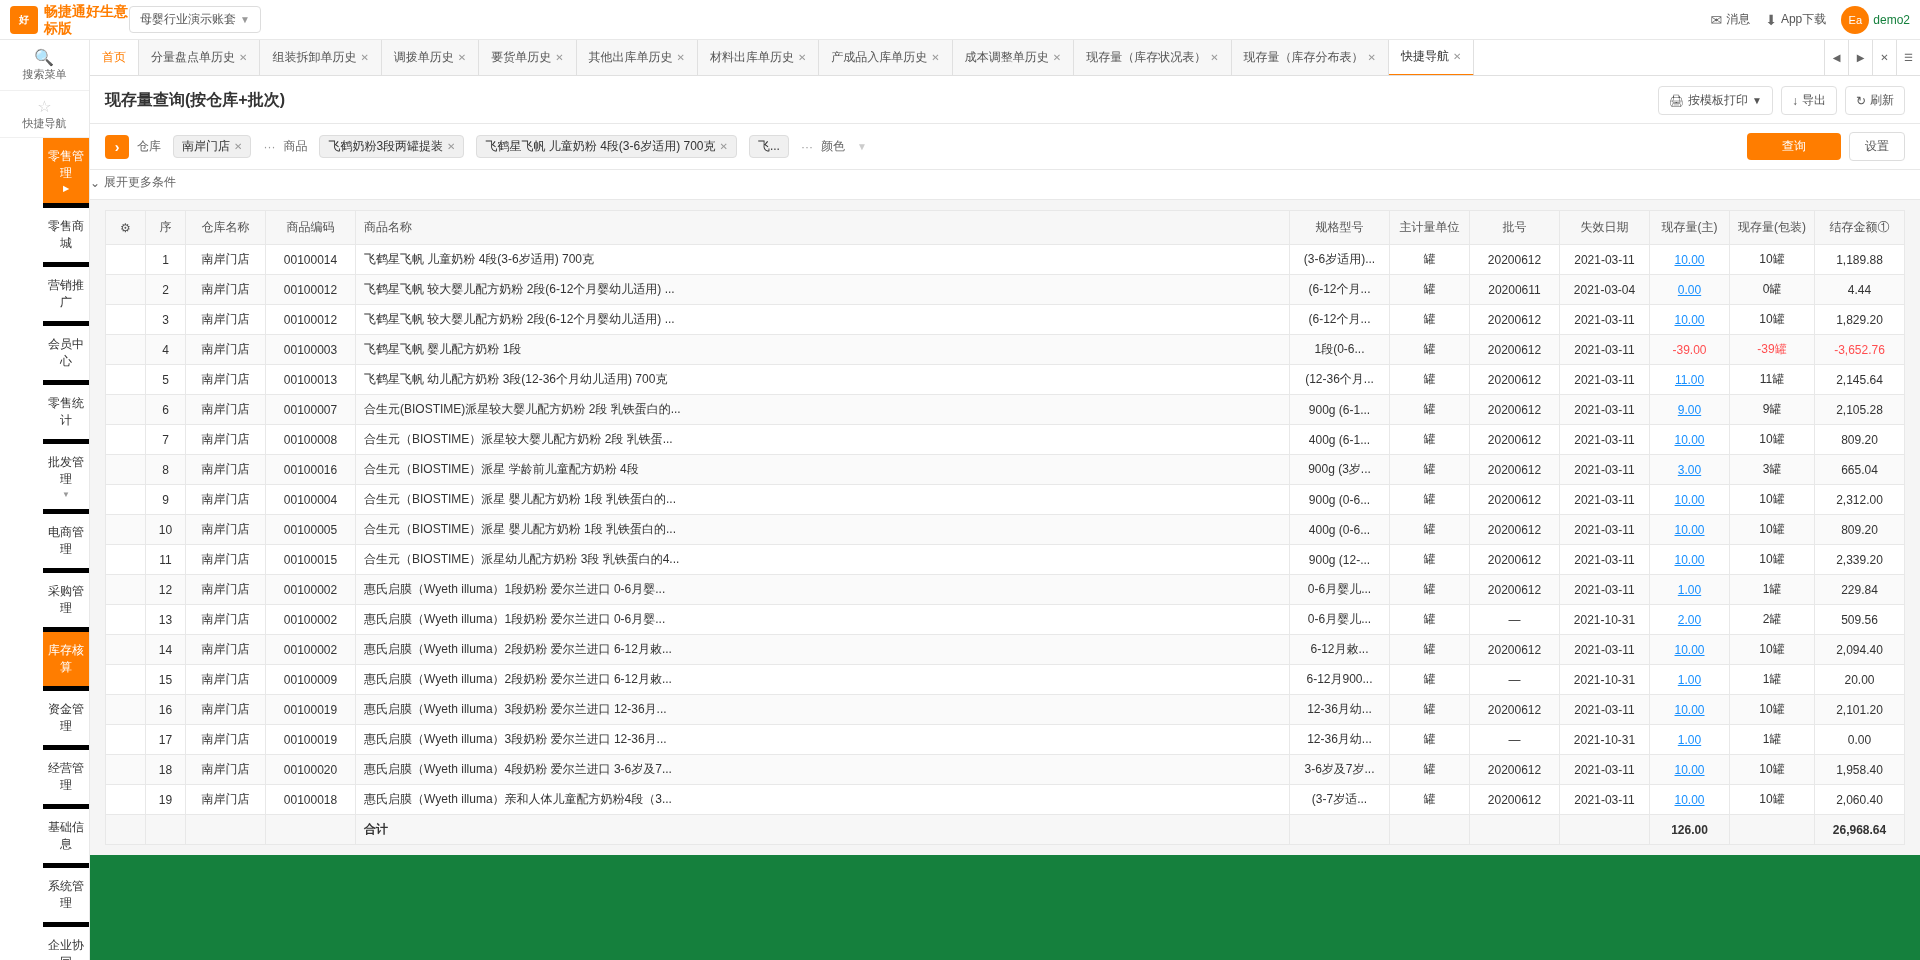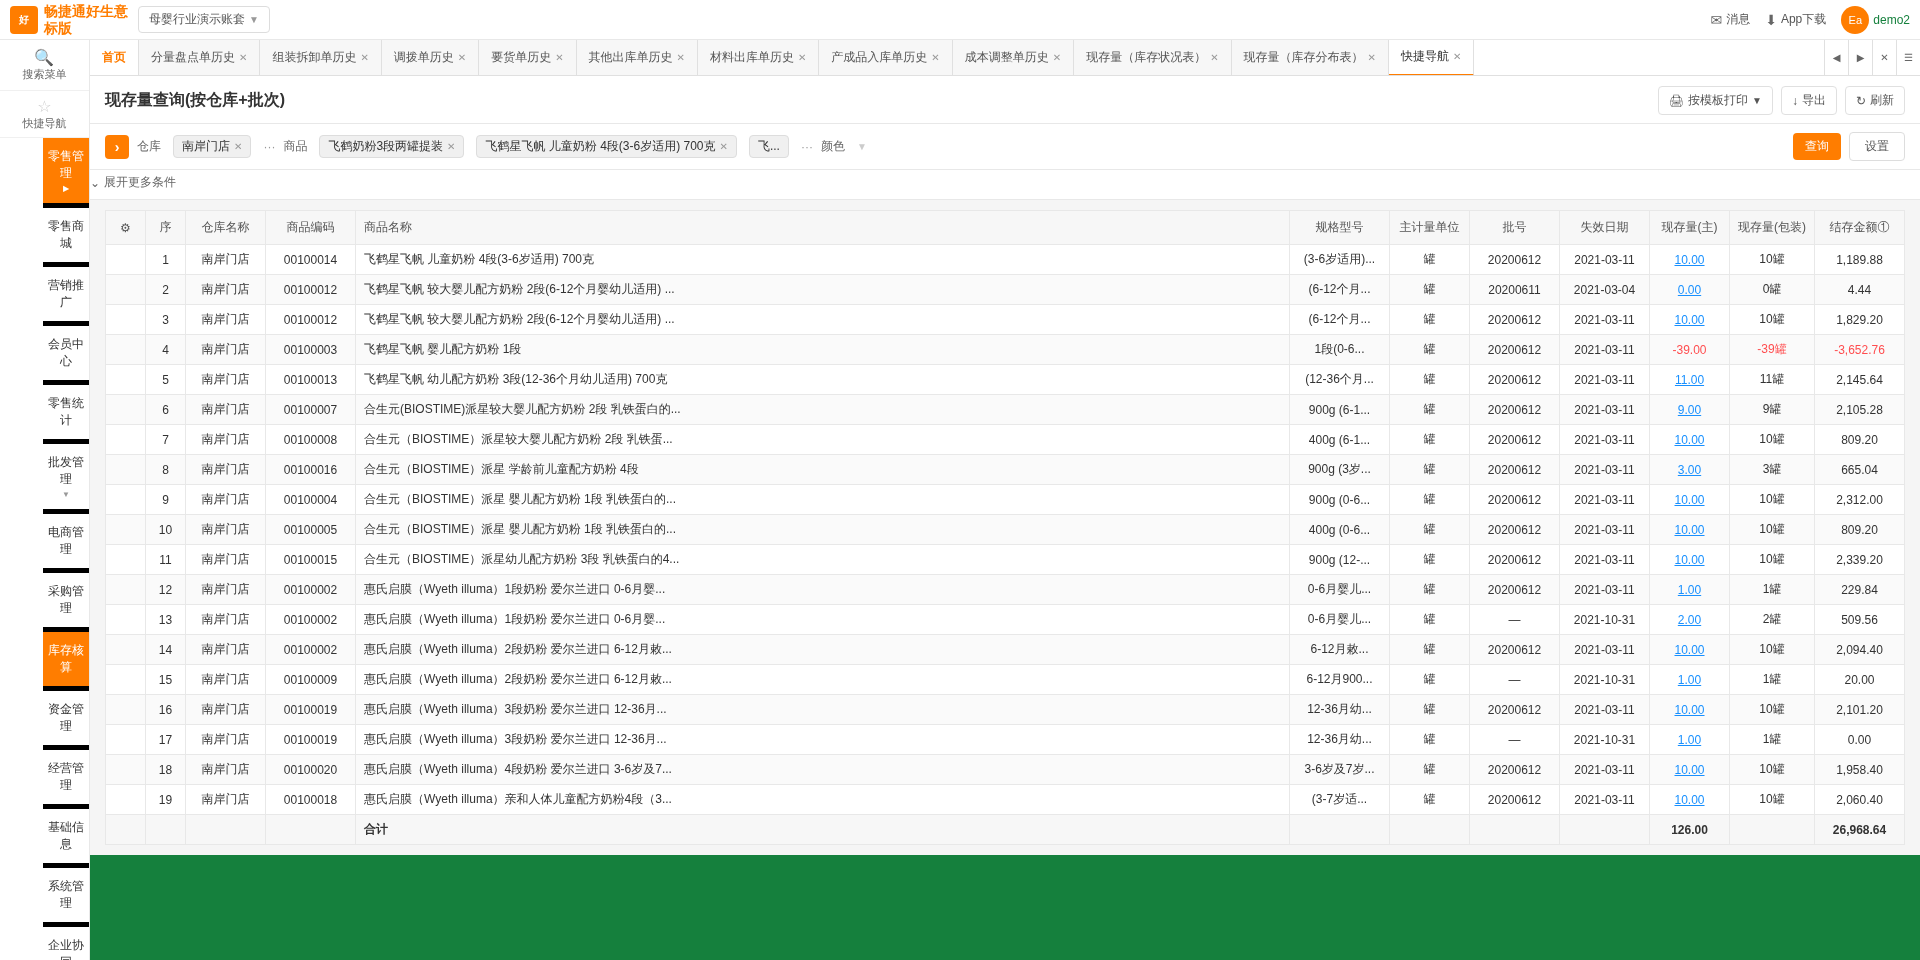--- a/index.html
+++ b/index.html
@@ -3,21 +3,21 @@
   <meta charset="utf-8">
   <style>
     * { box-sizing: border-box; margin: 0; padding: 0; }
     body { font-family: 'Microsoft YaHei', Arial, sans-serif; font-size: 12px; background: #f5f5f5; color: #333; overflow: hidden; }
 
     
     .top-bar { display: flex; align-items: center; background: #fff; height: 40px; padding: 0 10px; border-bottom: 1px solid #e8e8e8; }
     .logo-area { display: flex; align-items: center; gap: 6px; min-width: 90px; }
     .logo-icon { width: 28px; height: 28px; background: #ff7d00; border-radius: 4px; display: flex; align-items: center; justify-content: center; color: white; font-size: 10px; font-weight: bold; }
     .logo-text { font-size: 14px; color: #ff7d00; font-weight: bold; line-height: 1.2; }
-    .top-dropdown { display: flex; align-items: center; gap: 4px; padding: 4px 10px; border: 1px solid #ddd; border-radius: 4px; margin: 0 10px; cursor: pointer; font-size: 12px; color: #555; background: #fff; }
+    .top-dropdown { display: flex; align-items: center; gap: 4px; padding: 4px 10px; border: 1px solid #ddd; border-radius: 4px; margin: 0 1px; cursor: pointer; font-size: 12px; color: #555; background: #fff; }
     .top-dropdown-arrow { color: #999; font-size: 10px; }
     .top-spacer { flex: 1; }
     .top-actions { display: flex; align-items: center; gap: 15px; }
     .top-action-item { display: flex; align-items: center; gap: 4px; cursor: pointer; color: #555; font-size: 12px; }
     .top-action-icon { font-size: 14px; color: #666; }
     .user-avatar { width: 28px; height: 28px; background: #ff7d00; border-radius: 50%; display: flex; align-items: center; justify-content: center; color: white; font-size: 11px; }
     .user-name { font-size: 12px; color: #15803d; }
 
     
     .main-layout { display: flex; height: calc(100vh - 40px); }
@@ -31,21 +31,21 @@
     .sidebar-menu-item.active .sidebar-arrow { color: white; }
     .sidebar-arrow { font-size: 8px; color: #999; }
 
     
     .content-area { flex: 1; display: flex; flex-direction: column; overflow: hidden; }
 
     
     .tab-bar { background: #fff; border-bottom: 1px solid #e0e0e0; display: flex; align-items: center; height: 36px; overflow: hidden; }
     .tab-item { display: flex; align-items: center; gap: 4px; padding: 0 12px; height: 36px; border-right: 1px solid #e0e0e0; cursor: pointer; white-space: nowrap; font-size: 12px; color: #555; background: #f7f7f7; flex-shrink: 0; }
     .tab-item.active { background: #fff; color: #333; border-bottom: 2px solid #ff7d00; }
-    .tab-item.home { background: #fff; color: #ff7d00; font-weight: bold; border-bottom: none; }
+    .tab-item.home { background: #fff; color: #ff7d00; font-weight: normal; border-bottom: none; }
     .tab-close { color: #999; font-size: 10px; cursor: pointer; }
     .tab-nav-btns { display: flex; align-items: center; margin-left: auto; }
     .tab-nav-btn { width: 24px; height: 36px; display: flex; align-items: center; justify-content: center; cursor: pointer; border-left: 1px solid #e0e0e0; color: #666; font-size: 10px; }
 
     
     .page-content { flex: 1; overflow: auto; padding: 0; background: #15803d; }
 
     
     .page-header { display: flex; align-items: center; justify-content: space-between; padding: 10px 15px 8px; background: #fff; border-bottom: 1px solid #e8e8e8; }
     .page-title { font-size: 16px; font-weight: bold; color: #333; }
@@ -56,21 +56,21 @@
 
     
     .filter-bar { background: #fff; padding: 8px 15px; border-bottom: 1px solid #e8e8e8; display: flex; flex-wrap: wrap; align-items: center; gap: 8px; }
     .filter-expand-btn { display: flex; align-items: center; gap: 2px; color: #ff7d00; cursor: pointer; width: 24px; height: 24px; background: #ff7d00; border-radius: 4px; justify-content: center; }
     .filter-expand-btn span { color: white; font-size: 14px; font-weight: bold; }
     .filter-group { display: flex; align-items: center; gap: 12px; }
     .filter-label { font-size: 12px; color: #666; white-space: nowrap; }
     .filter-tag { display: flex; align-items: center; gap: 4px; padding: 2px 8px; background: #f0f0f0; border: 1px solid #ddd; border-radius: 4px; font-size: 12px; color: #333; }
     .filter-tag-close { cursor: pointer; color: #999; font-size: 10px; }
     .filter-more { color: #999; cursor: pointer; font-size: 12px; }
-    .filter-btn-search { padding: 5px 12px; background: #ff7d00; color: white; border: none; border-radius: 4px; cursor: pointer; font-size: 12px; }
+    .filter-btn-search { padding: 5px 35px; background: #ff7d00; color: white; border: none; border-radius: 4px; cursor: pointer; font-size: 12px; }
     .filter-btn-setting { padding: 5px 15px; background: #fff; color: #555; border: 1px solid #ddd; border-radius: 4px; cursor: pointer; font-size: 12px; }
     .expand-more-btn { display: flex; align-items: center; gap: 4px; color: #666; cursor: pointer; font-size: 12px; margin: 0 auto; }
 
     
     .table-wrap { padding: 10px 15px; background: #f5f5f5; }
     .data-table { width: 100%; border-collapse: collapse; background: #fff; border: 1px solid #e8e8e8; }
     .data-table th { background: #f7f7f7; padding: 8px 8px; text-align: center; border: 1px solid #e8e8e8; font-size: 12px; color: #555; font-weight: normal; white-space: nowrap; }
     .data-table td { padding: 6px 8px; border: 1px solid #e8e8e8; text-align: center; font-size: 12px; color: #333; }
     .data-table tr:nth-child(even) td { background: #fafafa; }
     .data-table .num-link { color: #1890ff; text-decoration: underline; cursor: pointer; }

